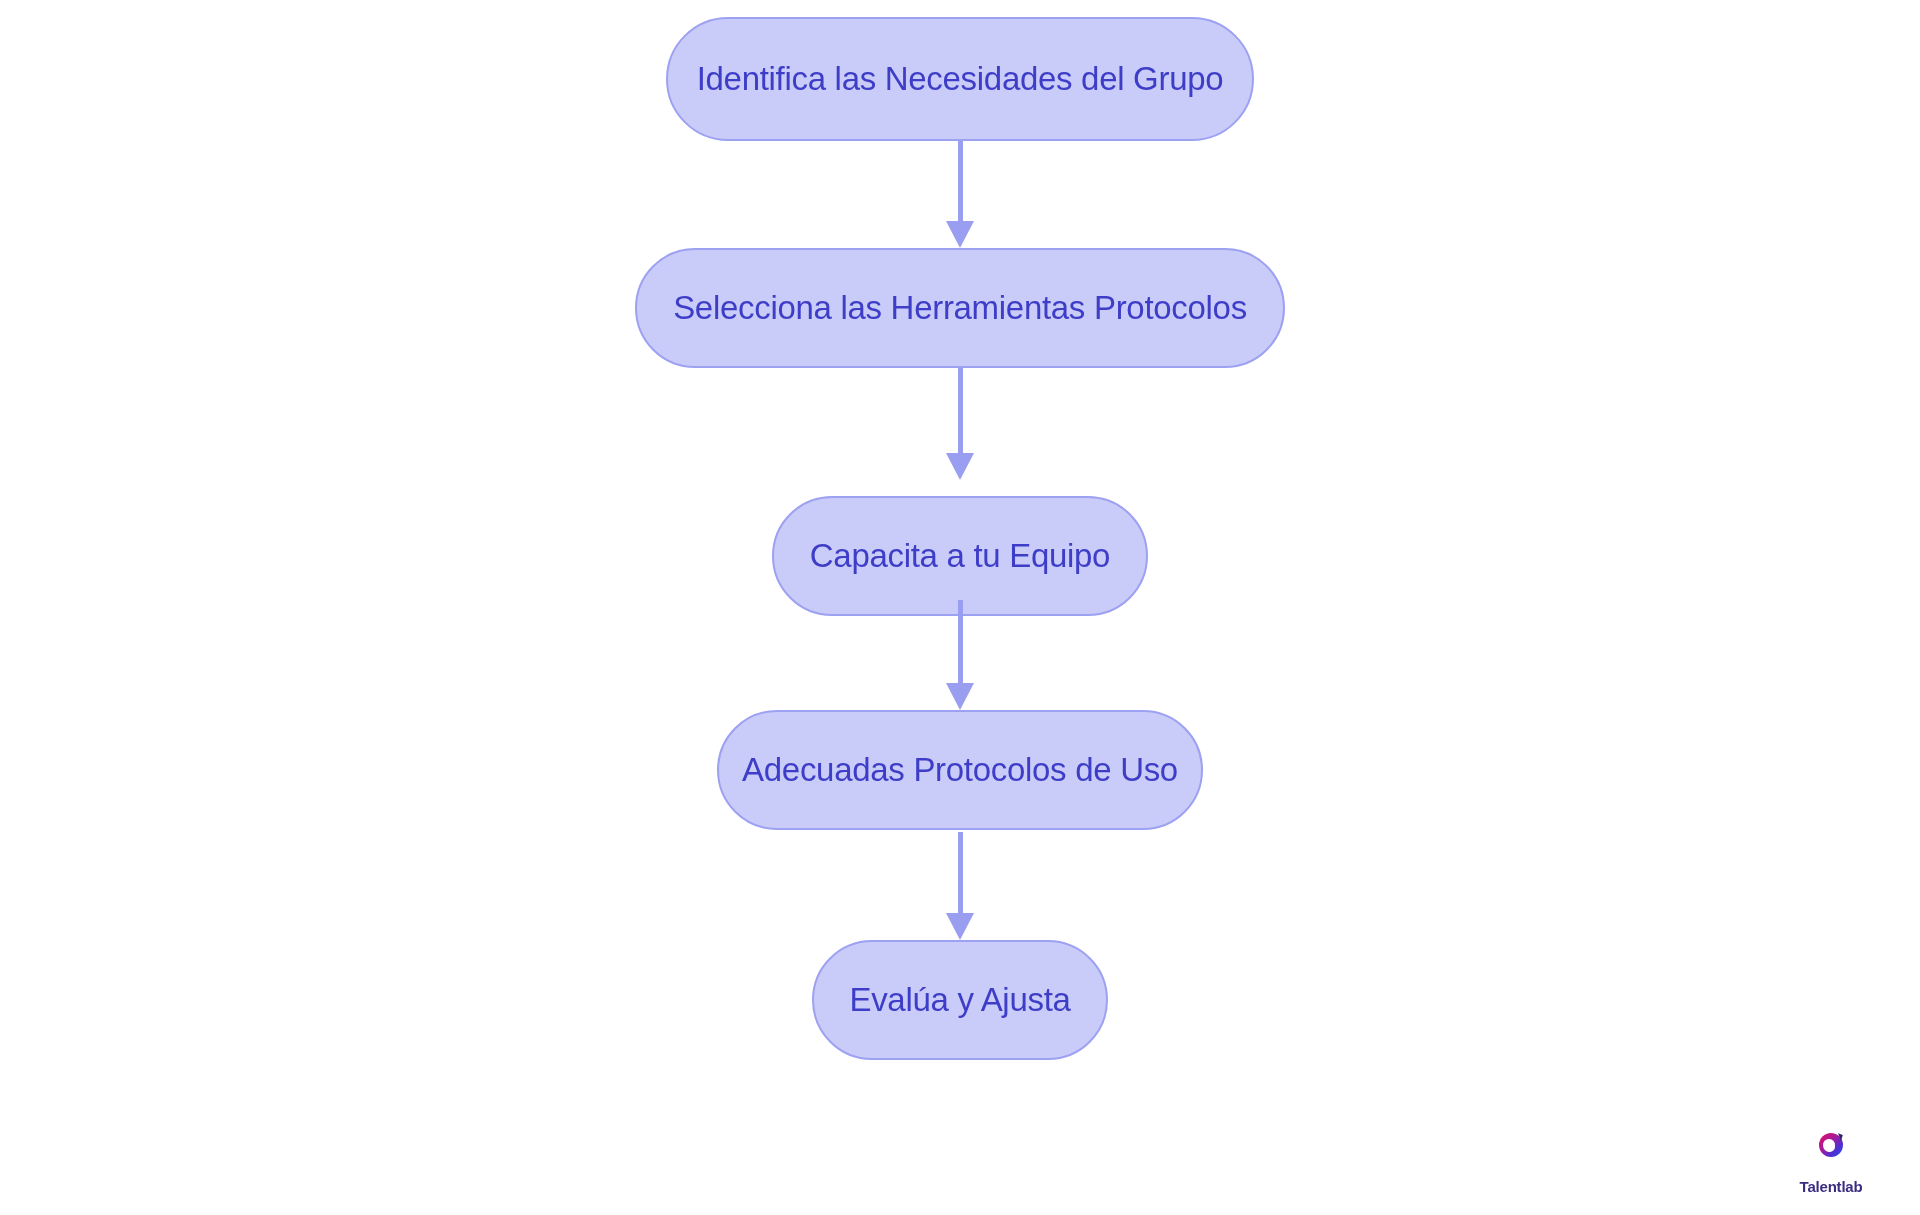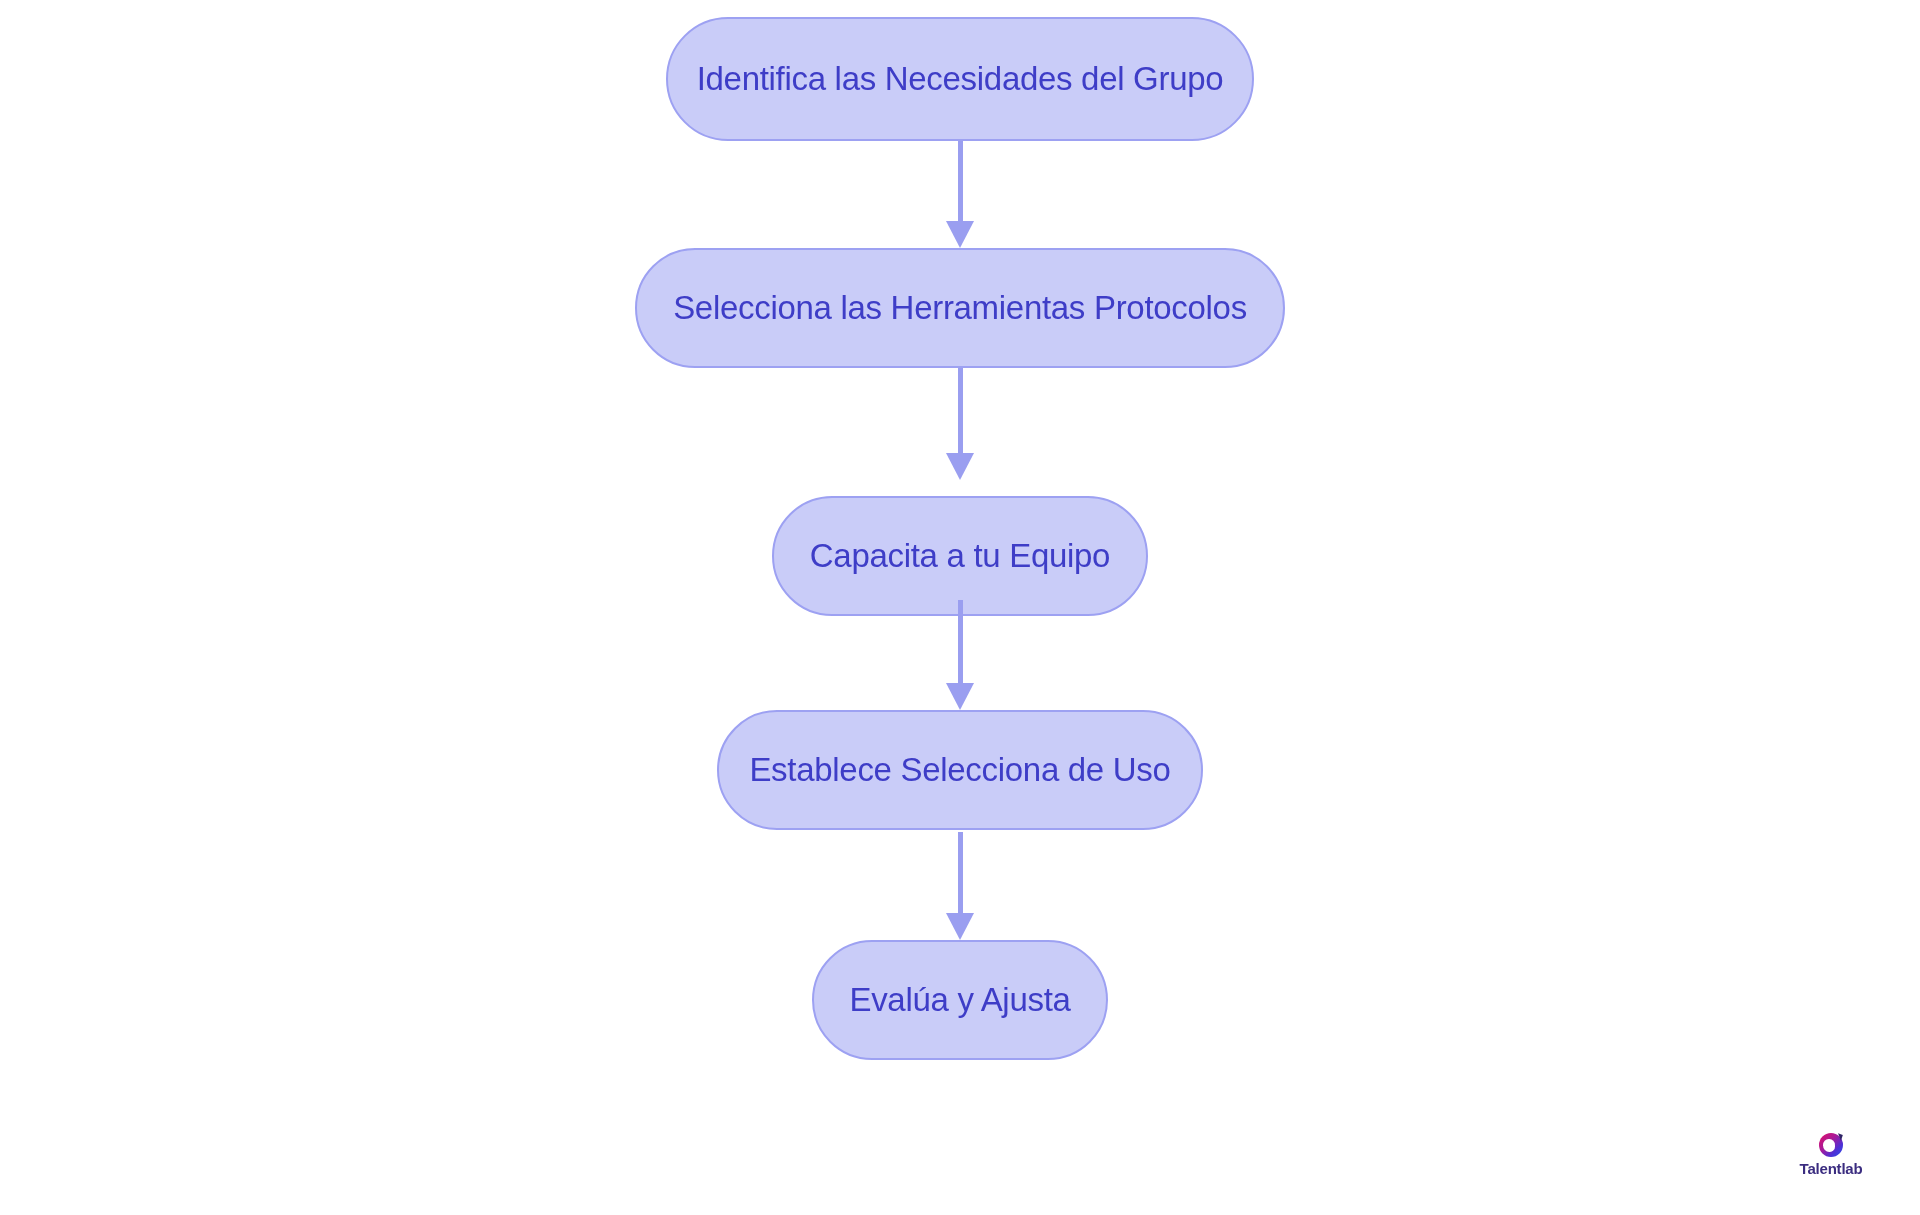--- a/index.html
+++ b/index.html
@@ -87,21 +87,21 @@
   }
   .brand-icon .spark {
     position: absolute;
     right: 1px; top: 1px;
     width: 0; height: 0;
     border-left: 5px solid transparent;
     border-top: 6px solid #2f2466;
     transform: rotate(18deg);
   }
   .brand-text {
-    margin-top: 3px;
+    margin-top: 21px;
     font-size: 15px;
     font-weight: bold;
     letter-spacing: -0.2px;
     color: var(--logo-text-color);
   }
 </style>
 </head>
 <body>
 
 <div class="canvas">
@@ -120,21 +120,21 @@
     <div class="head"></div>
   </div>
 
   <div class="flow-node node-3">Capacita a tu Equipo</div>
 
   <div class="flow-arrow arrow-3">
     <div class="shaft"></div>
     <div class="head"></div>
   </div>
 
-  <div class="flow-node node-4">Establece Selecciona de Uso</div>
+  <div class="flow-node node-4">Adecuadas Protocolos de Uso</div>
 
   <div class="flow-arrow arrow-4">
     <div class="shaft"></div>
     <div class="head"></div>
   </div>
 
   <div class="flow-node node-5">Evalúa y Ajusta</div>
 
   <div class="brand">
     <div class="brand-icon">

